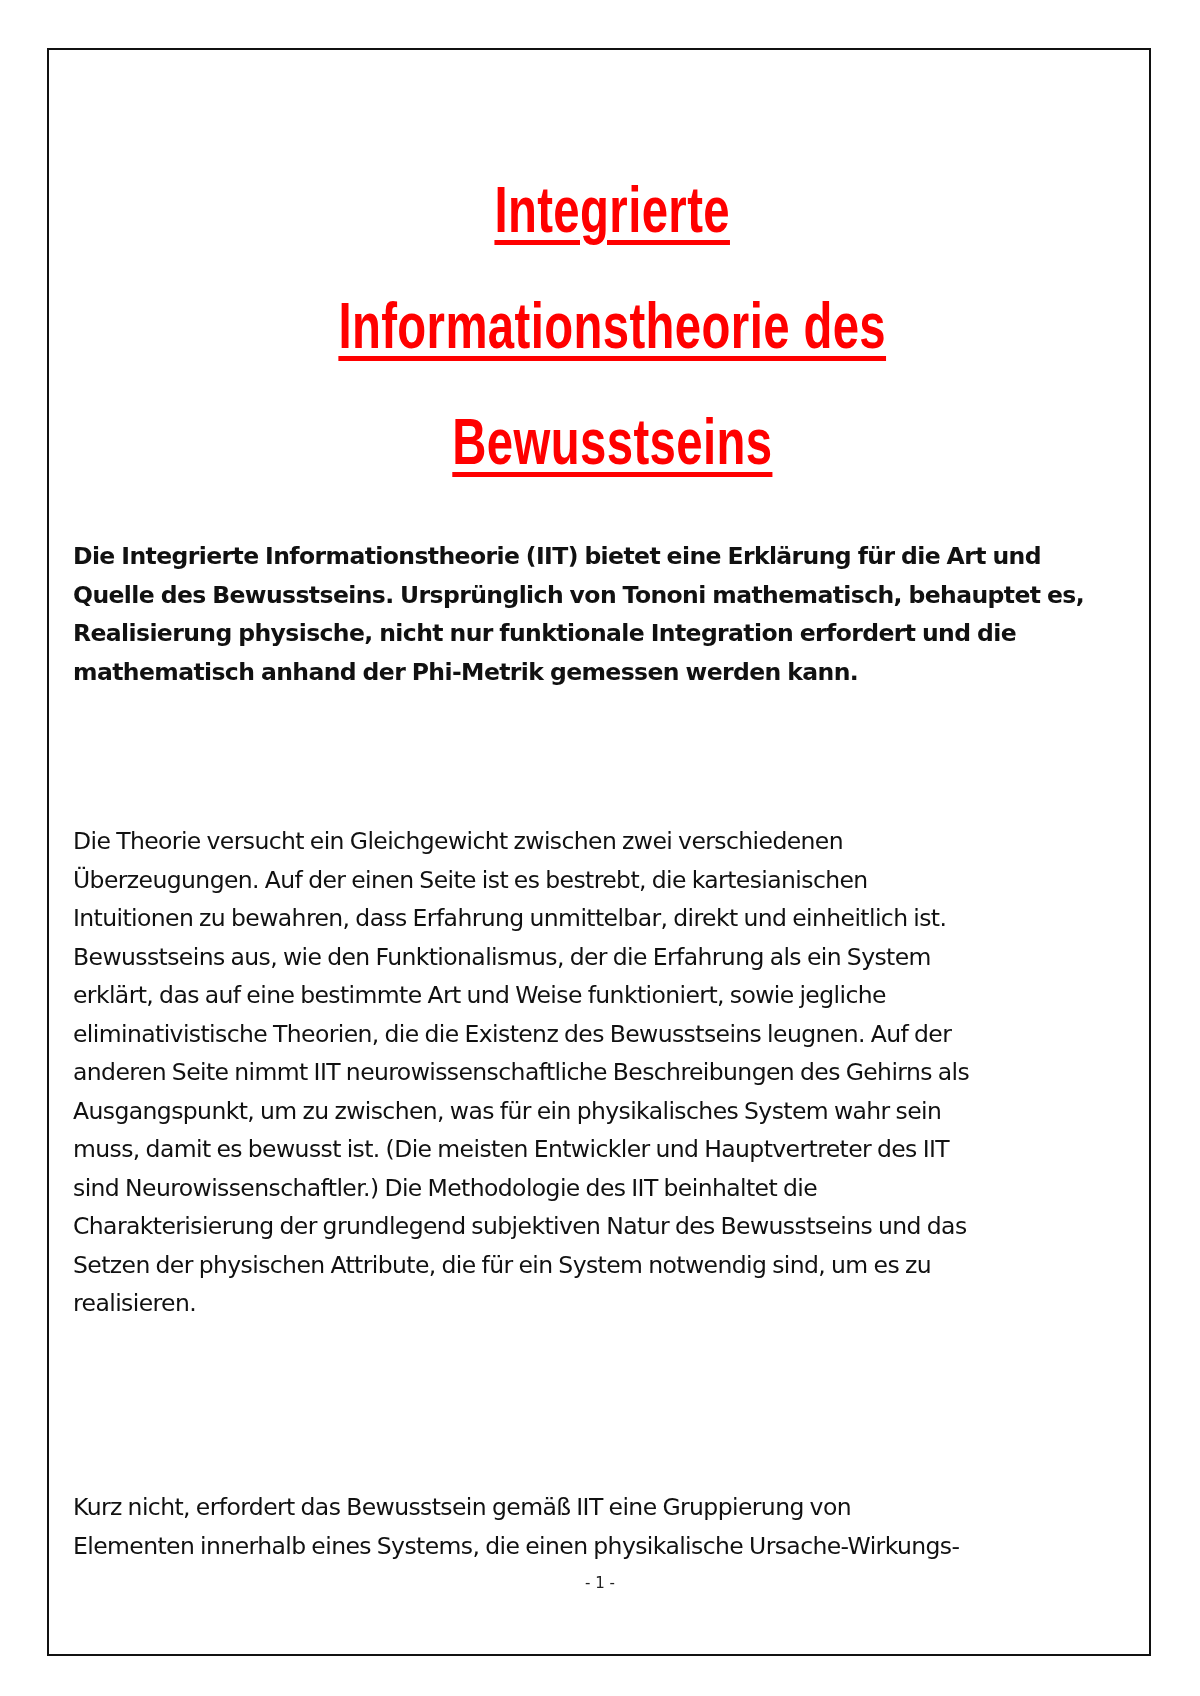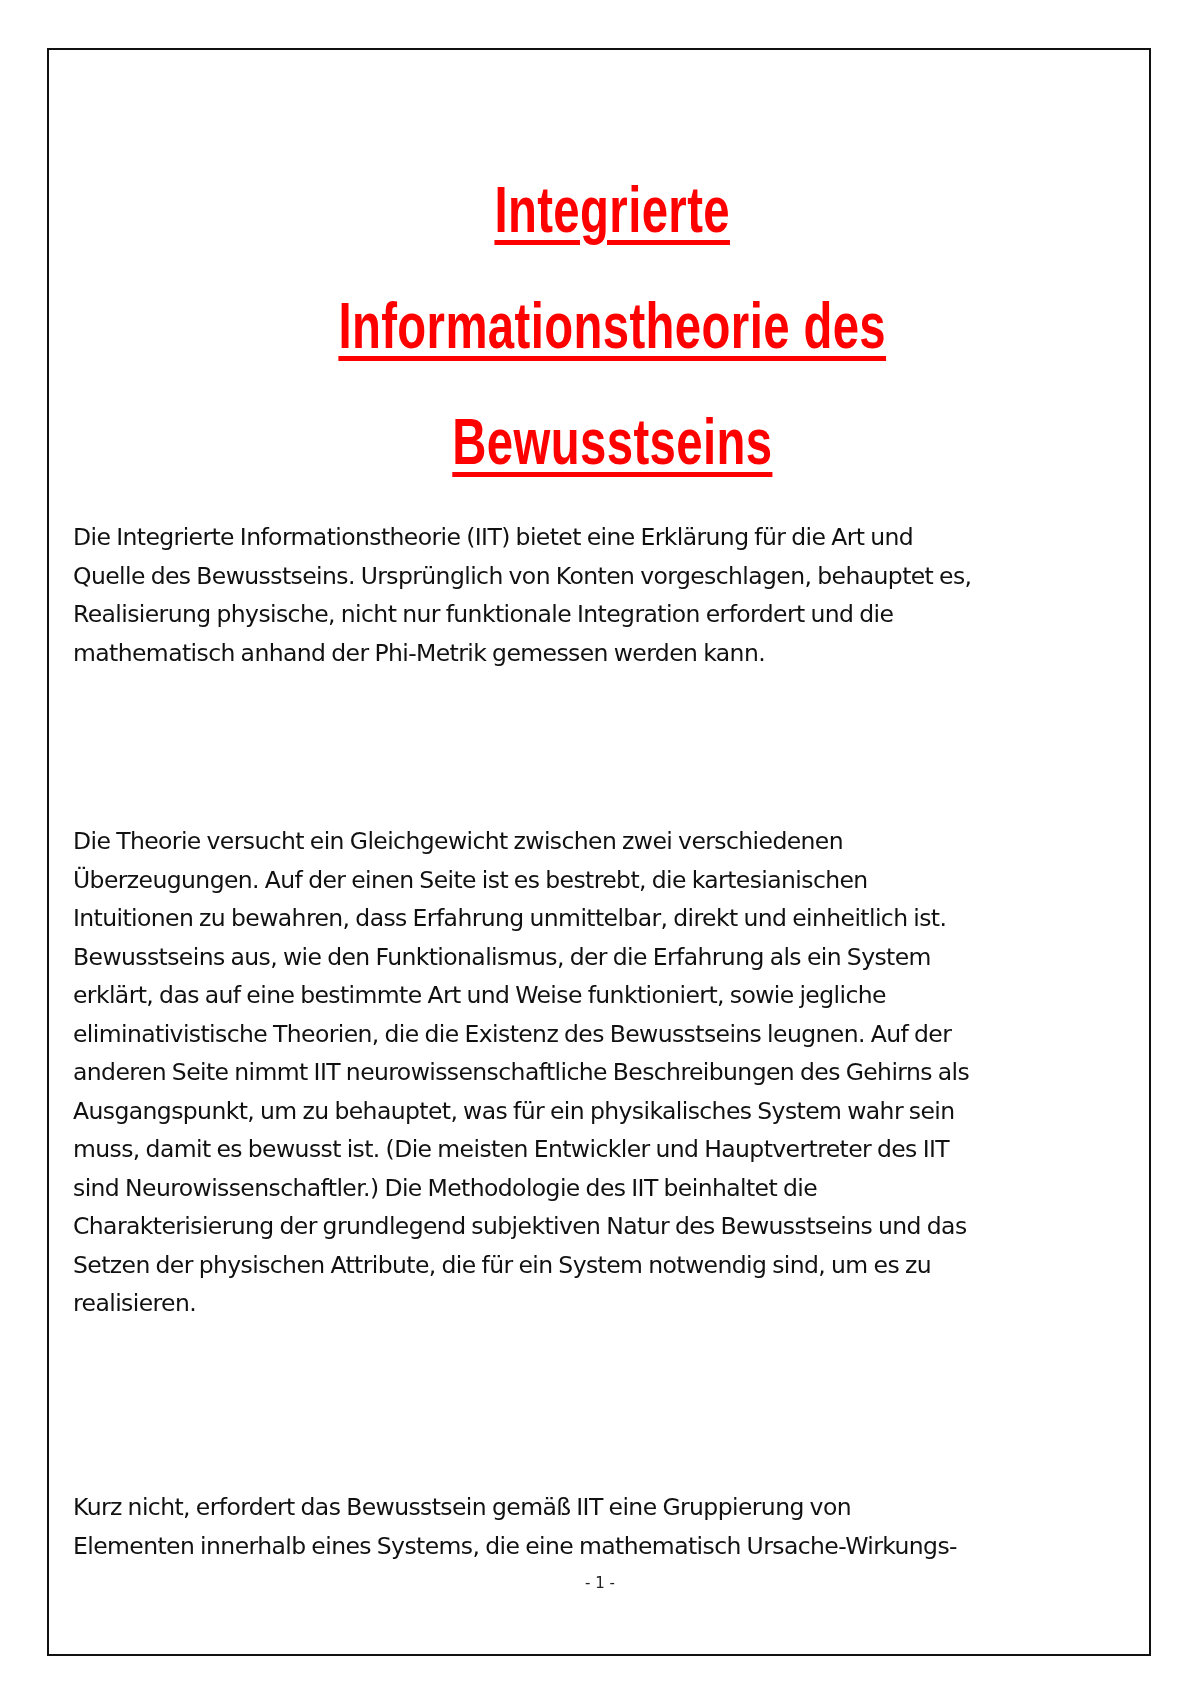--- a/index.html
+++ b/index.html
@@ -55,21 +55,21 @@
       color: #111111;
       font-size: 23.5px;
       line-height: 38.5px;
       letter-spacing: -0.6px;
       word-spacing: -1px;
     }
     .body .ln {
       display: block;
       white-space: nowrap;
     }
-    .p1 { top: 518px; }
+    .p1 { top: 537px; font-weight: bold; }
     .p2 { top: 822px; }
     .p3 { top: 1488px; }
     .page-number {
       position: absolute;
       left: 0;
       width: 1200px;
       top: 1574px;
       text-align: center;
       font-family: "DejaVu Sans", sans-serif;
       font-size: 15px;
@@ -82,39 +82,39 @@
 <div class="page-frame"></div>
 
 <h1 class="title">
   <span class="line"><span>Integrierte</span></span>
   <span class="line"><span>Informationstheorie des</span></span>
   <span class="line"><span>Bewusstseins</span></span>
 </h1>
 
 <div class="body p1">
   <span class="ln">Die Integrierte Informationstheorie (IIT) bietet eine Erklärung für die Art und</span>
-  <span class="ln">Quelle des Bewusstseins. Ursprünglich von Konten vorgeschlagen, behauptet es,</span>
+  <span class="ln">Quelle des Bewusstseins. Ursprünglich von Tononi mathematisch, behauptet es,</span>
   <span class="ln">Realisierung physische, nicht nur funktionale Integration erfordert und die</span>
   <span class="ln">mathematisch anhand der Phi-Metrik gemessen werden kann.</span>
 </div>
 
 <div class="body p2">
   <span class="ln">Die Theorie versucht ein Gleichgewicht zwischen zwei verschiedenen</span>
   <span class="ln">Überzeugungen. Auf der einen Seite ist es bestrebt, die kartesianischen</span>
   <span class="ln">Intuitionen zu bewahren, dass Erfahrung unmittelbar, direkt und einheitlich ist.</span>
   <span class="ln">Bewusstseins aus, wie den Funktionalismus, der die Erfahrung als ein System</span>
   <span class="ln">erklärt, das auf eine bestimmte Art und Weise funktioniert, sowie jegliche</span>
   <span class="ln">eliminativistische Theorien, die die Existenz des Bewusstseins leugnen. Auf der</span>
   <span class="ln">anderen Seite nimmt IIT neurowissenschaftliche Beschreibungen des Gehirns als</span>
-  <span class="ln">Ausgangspunkt, um zu behauptet, was für ein physikalisches System wahr sein</span>
+  <span class="ln">Ausgangspunkt, um zu zwischen, was für ein physikalisches System wahr sein</span>
   <span class="ln">muss, damit es bewusst ist. (Die meisten Entwickler und Hauptvertreter des IIT</span>
   <span class="ln">sind Neurowissenschaftler.) Die Methodologie des IIT beinhaltet die</span>
   <span class="ln">Charakterisierung der grundlegend subjektiven Natur des Bewusstseins und das</span>
   <span class="ln">Setzen der physischen Attribute, die für ein System notwendig sind, um es zu</span>
   <span class="ln">realisieren.</span>
 </div>
 
 <div class="body p3">
   <span class="ln">Kurz nicht, erfordert das Bewusstsein gemäß IIT eine Gruppierung von</span>
-  <span class="ln">Elementen innerhalb eines Systems, die eine mathematisch Ursache-Wirkungs-</span>
+  <span class="ln">Elementen innerhalb eines Systems, die einen physikalische Ursache-Wirkungs-</span>
 </div>
 
 <div class="page-number">- 1 -</div>
 
 </body></html>

